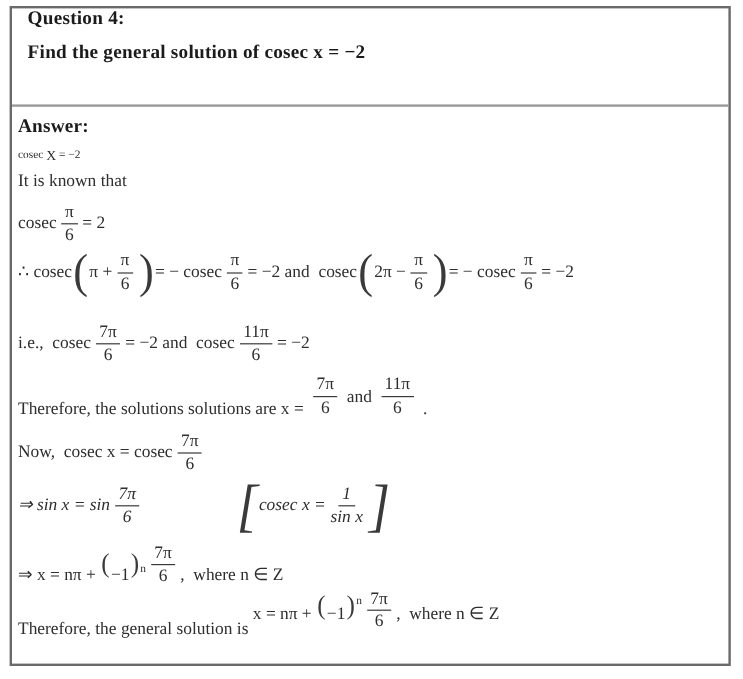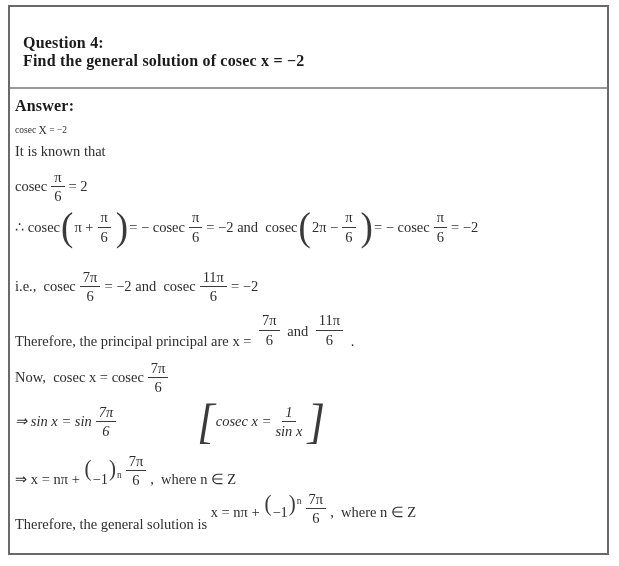--- a/index.html
+++ b/index.html
@@ -12,30 +12,30 @@
   }
   .page { position: relative; width: 619px; height: 566px; background: #fff; }
   .doc-box {
     position: absolute; left: 8px; top: 5px;
     width: 601px; height: 550px;
     border: 2px solid var(--border-color, #6a6a6a);
     background: #fff;
   }
   .question-section {
     height: 82px;
-    padding: 27px 13px 0 13px;
+    padding: 0 13px 0 13px;
     border-bottom: 2px solid var(--divider-color, #9a9a9a);
   }
   .q-label, .q-text, .a-label {
     font-weight: bold;
     font-size: 16px;
     color: #1b1b1b;
     letter-spacing: 0.2px;
   }
-  .q-text { }
+  .q-text { margin-top: 10px; }
   .answer-section { padding: 8px 13px 0 5px; }
   .answer-lines { }
 
   
   .mline {
     display: flex;
     align-items: center;
     font-size: 14.5px;
     color: var(--text-color, #2e2e2e);
     white-space: nowrap;
@@ -131,21 +131,21 @@
               <span class="den">6</span>
             </span>
             <span class="mtext">= −2 and  cosec</span>
             <span class="frac">
               <span class="num">11π</span>
               <span class="den">6</span>
             </span>
             <span class="mtext">= −2</span>
           </div>
           <div class="mline bottom" style="margin-top: 10px;">
-            <span class="mtext">Therefore, the principal principal are x = </span>
+            <span class="mtext">Therefore, the solutions solutions are x = </span>
             <span class="frac" style="position: relative; top: -2px;">
               <span class="num">7π</span>
               <span class="den">6</span>
             </span>
             <span class="mtext" style="position: relative; top: -10px;"> and </span>
             <span class="frac" style="position: relative; top: -2px;">
               <span class="num">11π</span>
               <span class="den">6</span>
             </span>
             <span class="mtext"> .</span>

